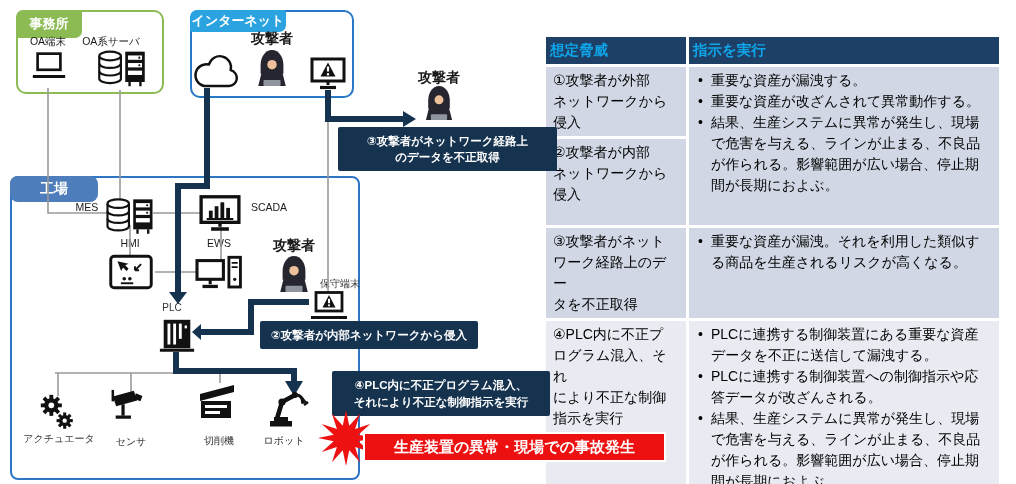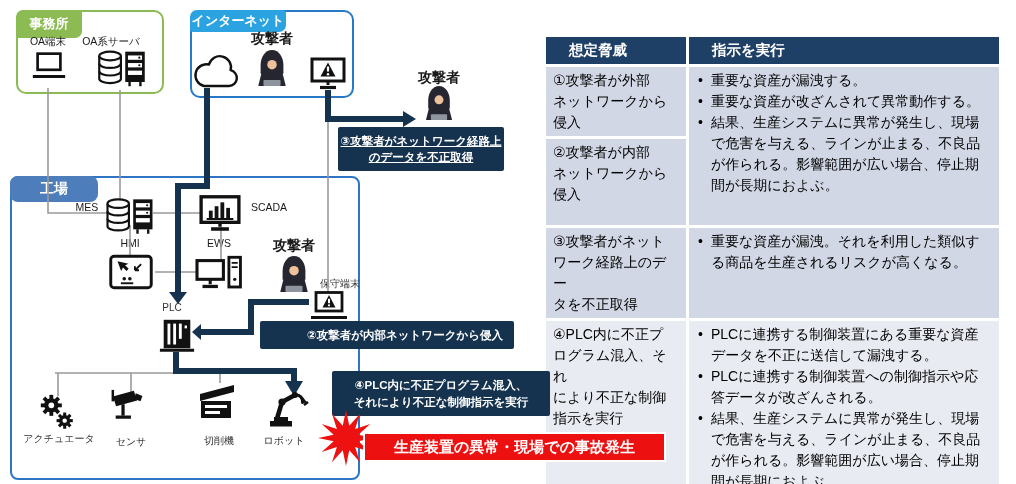--- a/index.html
+++ b/index.html
@@ -19,22 +19,22 @@
   .banner{position:absolute;background:#15324f;color:#fff;font-weight:bold;font-size:11.5px;
           display:flex;align-items:center;justify-content:center;text-align:center;
           line-height:1.4;white-space:pre-line;border-radius:2px;z-index:4;}
   .alert{position:absolute;background:#ed1010;color:#fff;font-weight:bold;font-size:15px;
          display:flex;align-items:center;justify-content:center;z-index:7;}
   .icon{position:absolute;z-index:5;}
   #connectors{position:absolute;left:0;top:0;z-index:2;}
   
   .threat-table{position:absolute;left:543px;top:34px;border-collapse:separate;
                 border-spacing:3px;table-layout:fixed;}
-  .threat-table th{background:#1e3f66;color:#ffffff;font-weight:bold;font-size:14.5px;
-                   text-align:left;padding:4px 23px;vertical-align:middle;}
+  .threat-table th{background:#1e3f66;color:#0ea5e9;font-weight:bold;font-size:14.5px;
+                   text-align:left;padding:4px 4px;vertical-align:middle;}
   .threat-table td{font-size:14px;line-height:1.5;color:#000000;vertical-align:top;
                    padding:3px 7px;}
   .cell-threat{white-space:pre-line;}
   .bg-a{background:#d1d7e5;}
   .bg-b{background:#e9ebf2;}
   .h1{height:44px;} .h2{height:80px;} .h3{height:58px;} .h4{height:164px;}
   ul.bullets{margin:0;padding:0;list-style:none;}
   ul.bullets li{position:relative;padding-left:15px;}
   ul.bullets li::before{content:"\2022";position:absolute;left:2px;top:0;}
 </style>
@@ -272,25 +272,25 @@
   <div class="lbl s" style="left:131px;top:436px;">センサ</div>
   <svg class="icon" style="left:194px;top:382px" width="48" height="48">
       <use href="#s-cutter"></use>
     </svg>
   <div class="lbl s" style="left:219px;top:435px;">切削機</div>
   <svg class="icon" style="left:262px;top:384px" width="48" height="48">
       <use href="#s-robot"></use>
     </svg>
   <div class="lbl s" style="left:284px;top:435px;">ロボット</div>
 
-  <div class="banner" style="left:338px;top:127px;width:166px;height:44px;text-decoration:underline;">
+  <div class="banner" style="left:338px;top:127px;width:219px;height:44px;">
     <span>③攻撃者がネットワーク経路上
 のデータを不正取得</span>
   </div>
-  <div class="banner" style="left:260px;top:321px;width:218px;height:28px;padding-left:36px;">
+  <div class="banner" style="left:260px;top:321px;width:218px;height:28px;">
     <span>②攻撃者が内部ネットワークから侵入</span>
   </div>
   <div class="banner" style="left:332px;top:371px;width:218px;height:45px;">
     <span>④PLC内に不正プログラム混入、
 それにより不正な制御指示を実行</span>
   </div>
 
   <svg class="icon" style="left:318px;top:410px;z-index:6" width="56" height="56">
       <use href="#s-star"></use>
     </svg>

